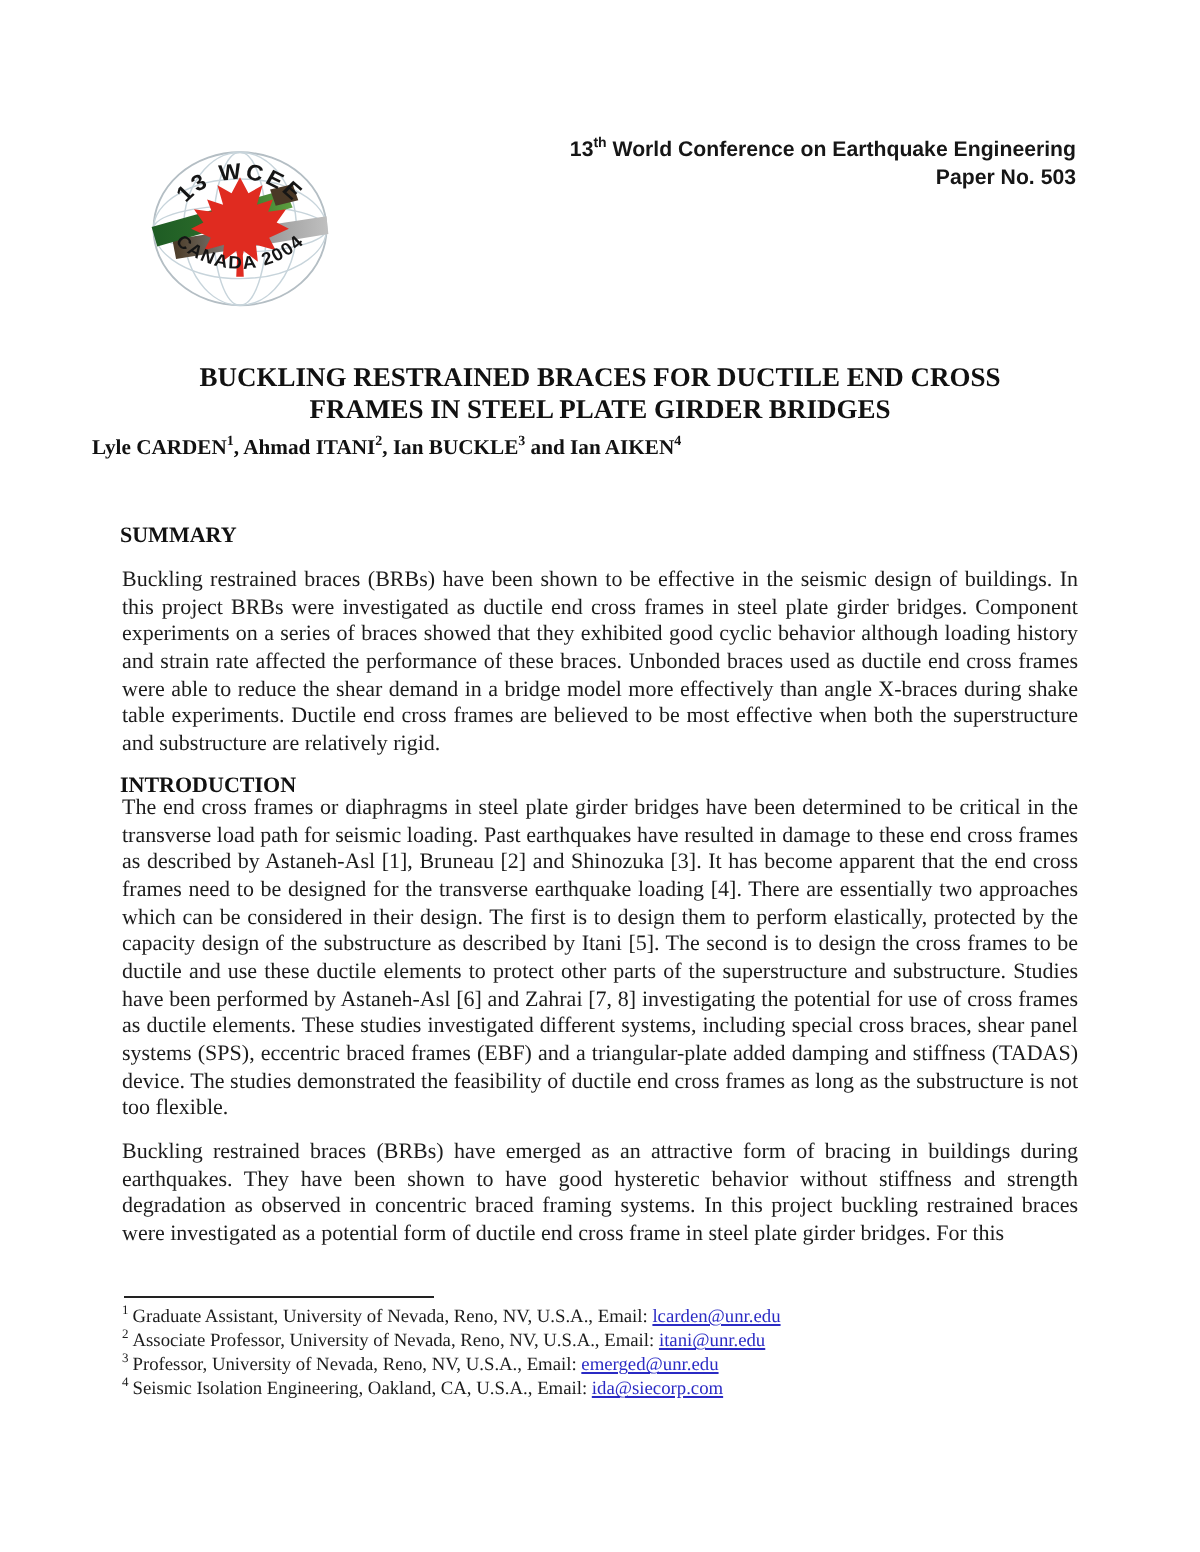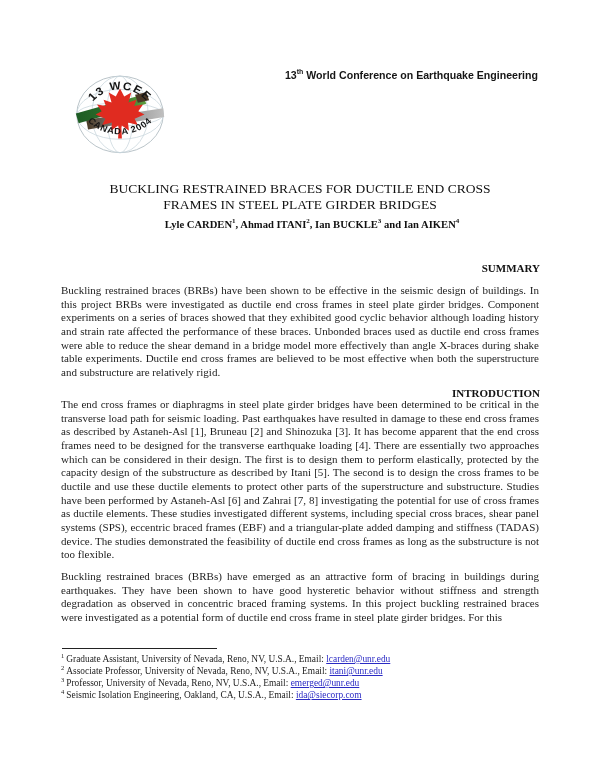--- a/index.html
+++ b/index.html
@@ -29,38 +29,37 @@
   .logo { left:73px; top:69px; width:94px; height:89px; }
   .logo svg { width:100%; height:100%; display:block; }
 
   
   .paper-title {
     left:60px; top:181px; width:480px;
     margin:0;
     text-align:center;
     font-size:13.5px;
     line-height:15.5px;
-    font-weight:normal;
+    font-weight:bold;
     color:#111111;
   }
 
   
   .authors {
-    left:72px; top:219px; width:480px;
-    text-align:center;
+    left:46px; top:219px; width:480px;
     font-weight:bold;
     font-size:10.6px;
     color:#111111;
   }
   .authors sup { font-size:7px; vertical-align:super; line-height:0; }
 
   
   .sec-heading {
     left:60px; width:480px;
-    text-align:right;
+    text-align:left;
     font-weight:bold;
     font-size:11px;
     color:#111111;
   }
   .h-summary { top:262px; }
   .h-intro   { top:387px; }
 
   
   .body-para {
     left:61px; width:478px;
@@ -128,20 +127,21 @@
         <textPath href="#arcTop" startOffset="50%" text-anchor="middle">13 WCEE</textPath>
       </text>
       <text font-family="Liberation Sans, sans-serif" font-weight="bold" font-size="10" fill="#151515" letter-spacing="0.8">
         <textPath href="#arcBottom" startOffset="50%" text-anchor="middle">CANADA 2004</textPath>
       </text>
     </svg>
   </div>
 
   <div class="abs conf-header">
     <div><span>13</span><sup>th</sup><span> World Conference on Earthquake Engineering</span></div>
+    <div>Paper No. 503</div>
   </div>
 
   <h1 class="abs paper-title">
     <span>BUCKLING RESTRAINED BRACES FOR DUCTILE END CROSS</span><br>
     <span>FRAMES IN STEEL PLATE GIRDER BRIDGES</span>
   </h1>
 
   <div class="abs authors">
     <span><span>Lyle CARDEN</span><sup>1</sup><span>, </span></span><span><span>Ahmad ITANI</span><sup>2</sup><span>, </span></span><span><span>Ian BUCKLE</span><sup>3</sup><span> and </span></span><span><span>Ian AIKEN</span><sup>4</sup><span></span></span>
   </div>

